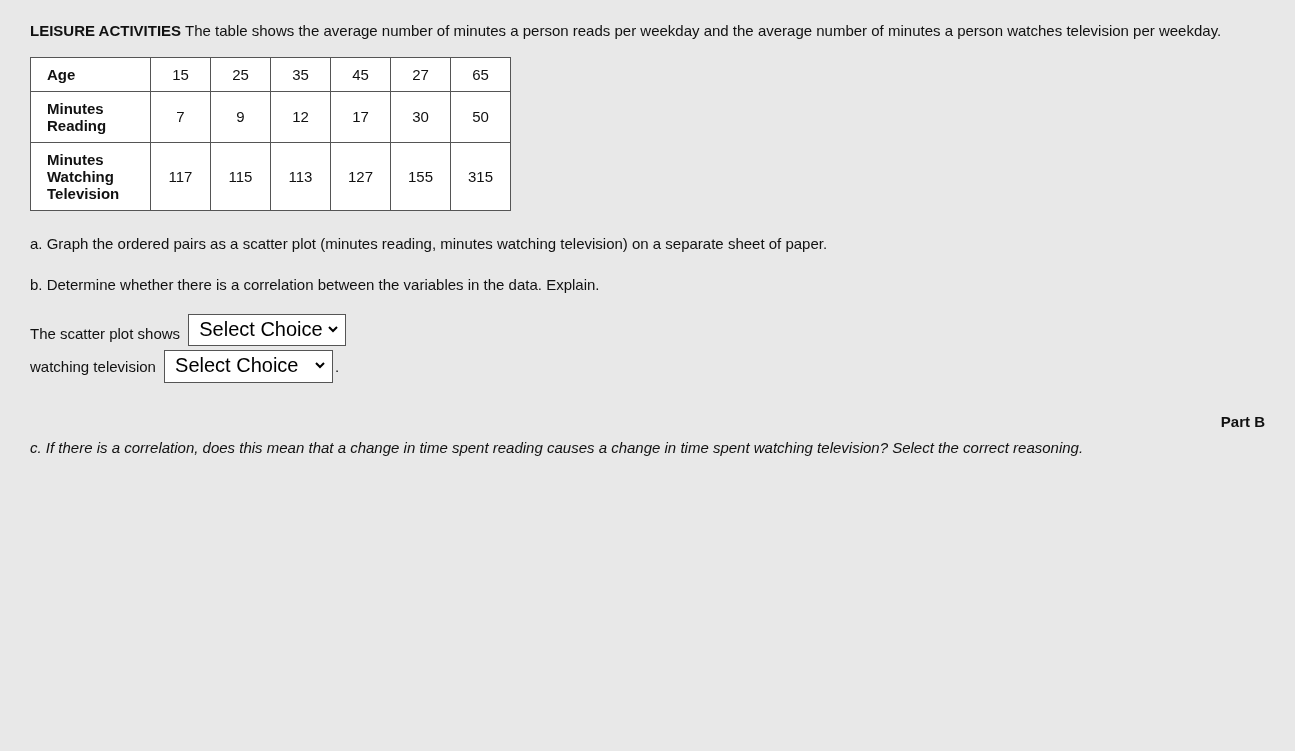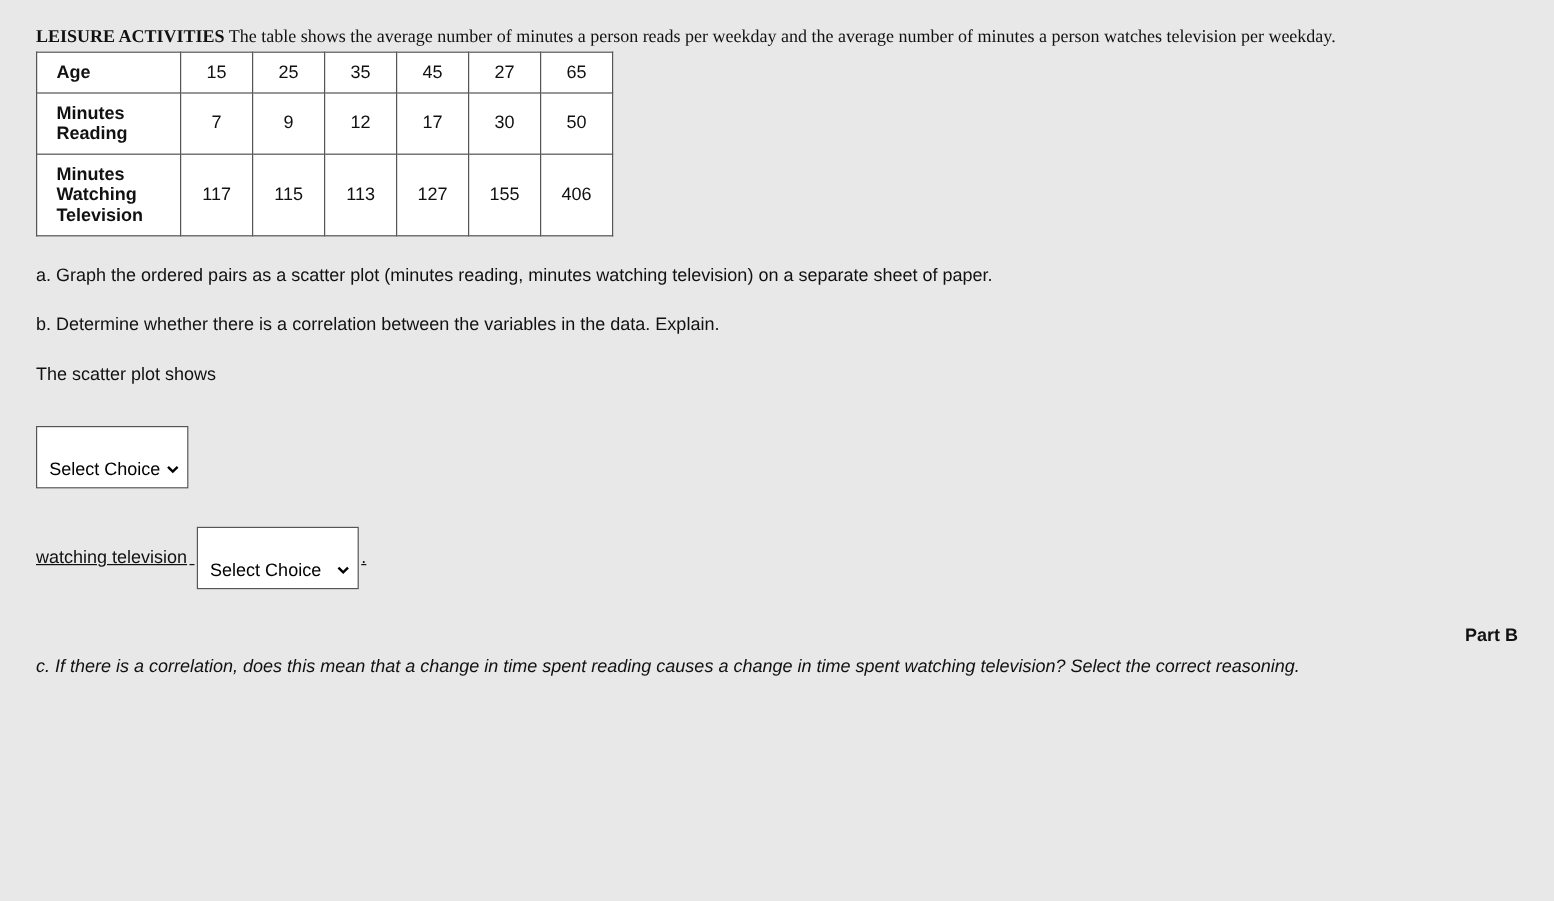--- a/index.html
+++ b/index.html
@@ -12,23 +12,23 @@
       background-color: #e8e8e8;
       font-family: Arial, sans-serif;
       font-size: 15px;
       color: #111;
       padding: 20px 30px;
       width: 1295px;
       min-height: 751px;
     }
 
     .intro-text {
+      margin-bottom: 14px;
       line-height: 1.5;
       max-width: 1200px;
-      font-family: Liberation Serif, serif;
     }
 
     table {
       border-collapse: collapse;
       margin-bottom: 20px;
       min-width: 400px;
     }
 
     table td {
       border: 1px solid #555;
@@ -56,56 +56,53 @@
       background-color: #fff;
       padding: 2px 4px;
       font-size: 15px;
       cursor: pointer;
       vertical-align: middle;
     }
 
     .inline-select select {
       border: none;
       background: transparent;
-      font-size: 15px;
+      font-size: 20px;
       cursor: pointer;
       outline: none;
       padding: 0 2px;
-      margin-top: 24px;
     }
 
     .part-b-label {
       font-weight: bold;
       margin-top: 30px;
       margin-bottom: 6px;
       display: block;
       text-align: right;
     }
 
     .part-b-text {
       line-height: 1.6;
       max-width: 1200px;
       font-style: italic;
     }
 
     .scatter-line {
       display: flex;
-      align-items: flex-start;
+      align-items: flex-end;
       flex-wrap: wrap;
       gap: 2px;
       margin-bottom: 4px;
-      flex-direction: column;
     }
 
     .watching-line {
       display: flex;
       align-items: center;
       flex-wrap: wrap;
       gap: 2px;
-      text-decoration: underline;
     }
   </style>
 </head>
 <body>
 
 <div class="intro-text">
   <span style="font-weight:bold;">LEISURE ACTIVITIES</span><span> The table shows the average number of minutes a person reads per weekday and the average number of minutes a person watches television per weekday.</span>
 </div>
 
 <table>
@@ -128,21 +125,21 @@
       <td>30</td>
       <td>50</td>
     </tr>
     <tr>
       <td class="row-header">Minutes<br>Watching<br>Television</td>
       <td>117</td>
       <td>115</td>
       <td>113</td>
       <td>127</td>
       <td>155</td>
-      <td>406</td>
+      <td>315</td>
     </tr>
   </tbody>
 </table>
 
 <div class="question-block">
   <span>a. </span><span>Graph the ordered pairs as a scatter plot (minutes reading, minutes watching television) on a separate sheet of paper.</span>
 </div>
 
 <div class="question-block">
   <span>b. </span><span>Determine whether there is a correlation between the variables in the data. Explain.</span>

